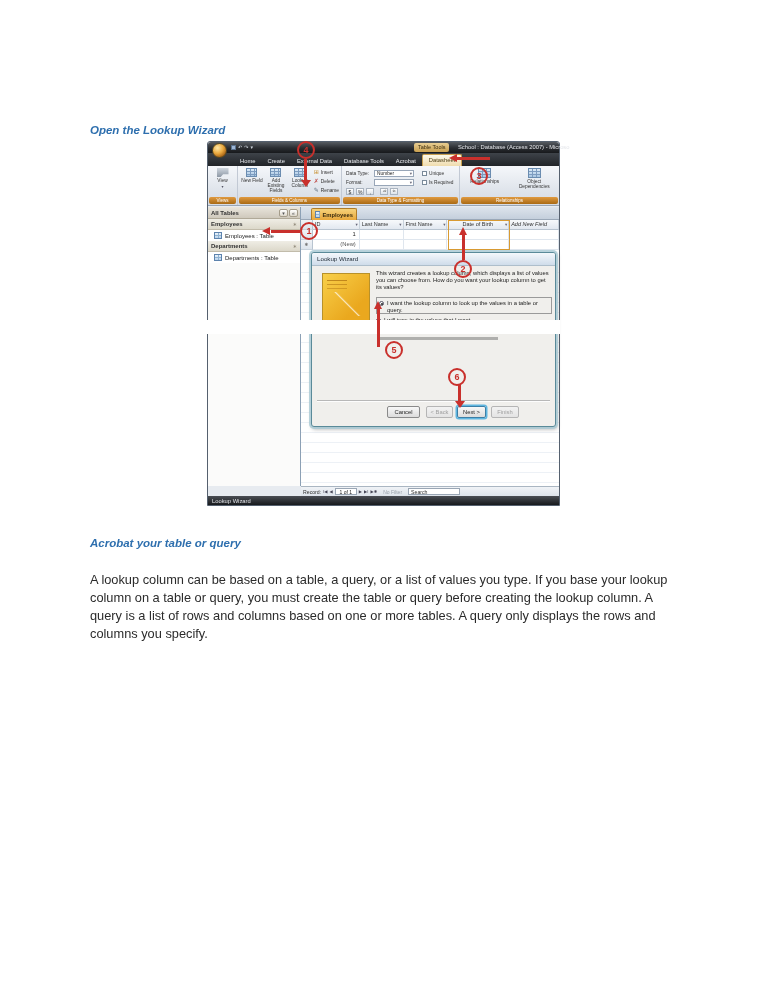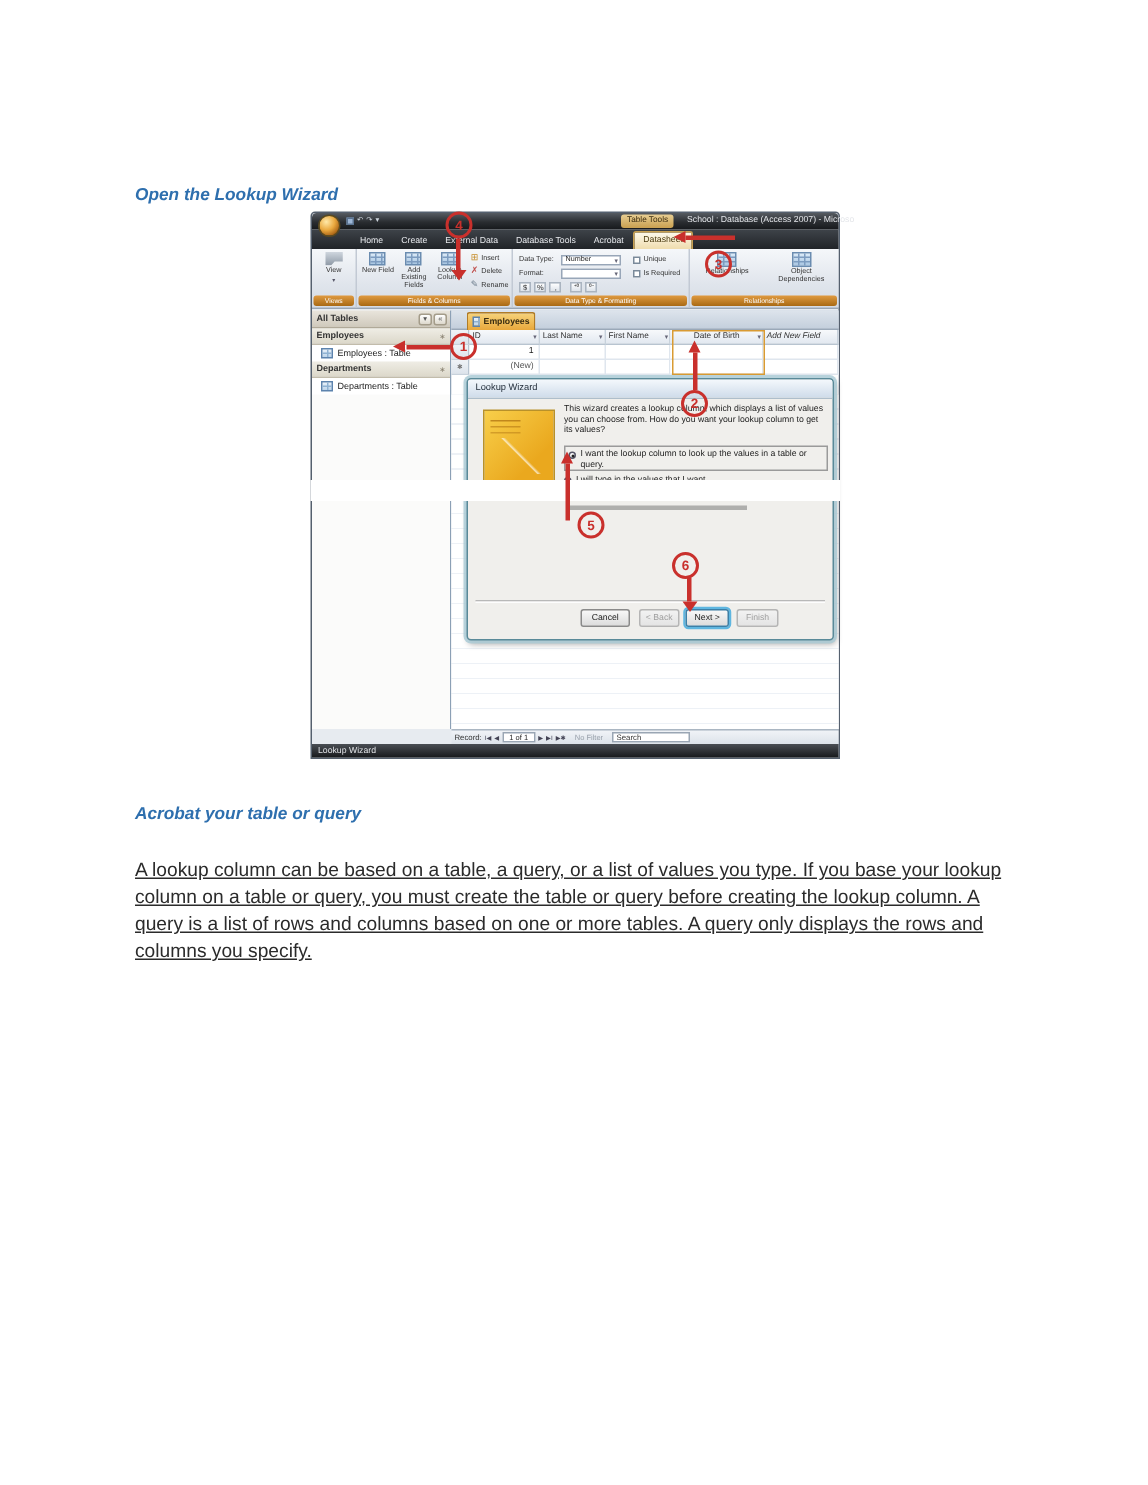--- a/index.html
+++ b/index.html
@@ -2,21 +2,21 @@
 <html><head>
 <meta charset="utf-8">
 <style>
   * { margin:0; padding:0; box-sizing:border-box; }
   html,body { background:#ffffff; }
   body { font-family:"Liberation Sans", sans-serif; }
   .page { position:relative; width:760px; height:990px; background:#fff; overflow:hidden; }
 
   
   .doc-heading { position:absolute; left:90px; font-size:11.5px; font-weight:bold; font-style:italic; color:#2e6fae; }
-  .doc-para { position:absolute; left:90px; top:571px; width:588px; font-size:12.8px; line-height:18px; color:#2b2b2b;text-decoration:underline; }
+  .doc-para { position:absolute; left:90px; top:571px; width:588px; font-size:12.8px; line-height:18px; color:#2b2b2b; }
 
   
   .shot { position:absolute; left:207px; top:141px; width:353px; height:365px; background:#e7ebf0; border:1px solid #55606e; border-radius:3px 3px 0 0; font-family:"Liberation Sans",sans-serif; }
 
   
   .titlebar { position:absolute; left:0; top:0; right:0; height:11px; background:linear-gradient(#565b61,#2a2d31 55%,#17191c); border-radius:3px 3px 0 0; }
   .orb { position:absolute; left:4px; top:1px; width:15px; height:15px; border-radius:50%; background:radial-gradient(circle at 35% 30%, #ffe9a8, #eaa93f 45%, #a35d12 80%); border:1px solid #5a4a20; z-index:3; }
   .qat { position:absolute; left:23px; top:2px; display:flex; gap:2px; align-items:center; }
   .qat span { font-size:5px; color:#cfd6de; line-height:6px; }
   .qat .disk { width:5px; height:5px; background:#9db6d6; border:1px solid #5a7390; }

